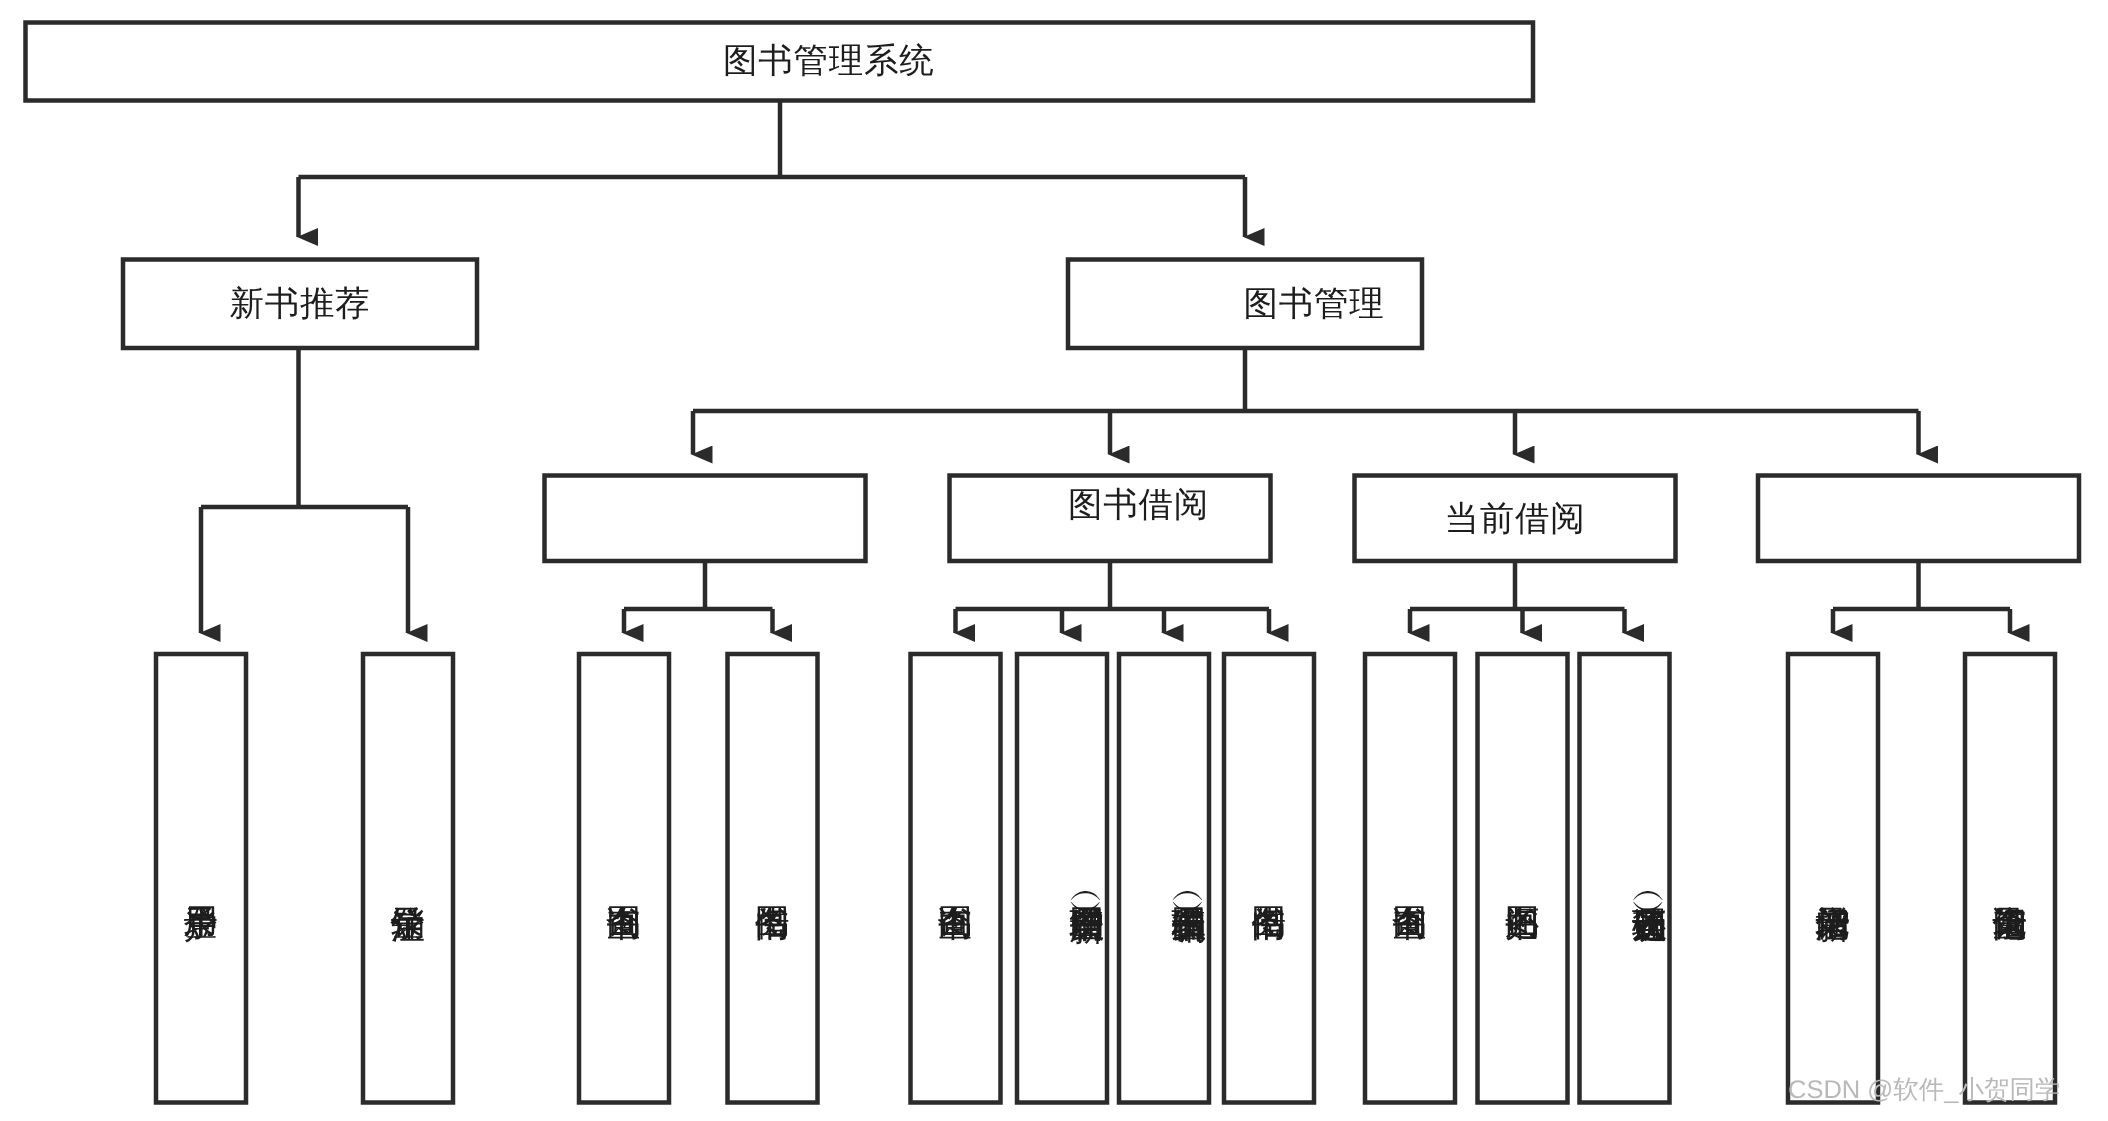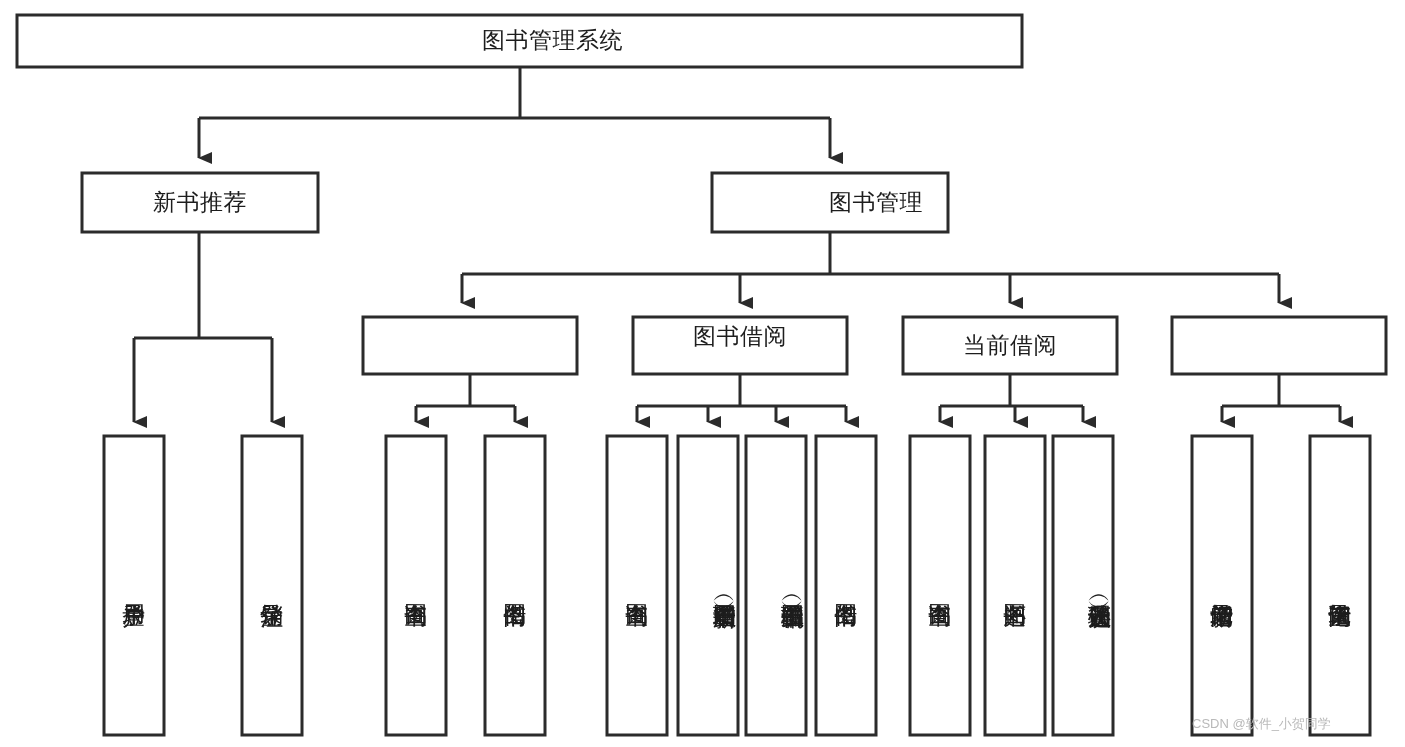--- a/index.html
+++ b/index.html
@@ -69,21 +69,21 @@
     pointer-events: none;
     overflow: hidden;
   }
   .node-label-v.center-v {
     align-items: center;
   }
   .watermark {
     position: absolute;
     color: #b9b9b9;
     font-family: "Liberation Sans", "DejaVu Sans", sans-serif;
-    font-size: 13px;
+    font-size: 17px;
     white-space: nowrap;
     pointer-events: none;
   }
 </style>
 </head>
 <body>
 
 <div id="diagram-root">
 
   <svg id="tree-svg" viewBox="0 0 1405 747">
@@ -160,21 +160,21 @@
     <path class="connector" d="M 1222 406 L 1340 406"></path>
     <path class="connector" marker-end="url(#arrow)" d="M 1222 406 L 1222 422"></path>
     <path class="connector" marker-end="url(#arrow)" d="M 1340 406 L 1340 422"></path>
   </svg>
 
   <div class="node-label-h" style="left:17px; top:15px; width:1039px; height:52px;padding-left:16px;">图书管理系统</div>
 
   <div class="node-label-h" style="left:82px; top:173px; width:236px; height:59px;">新书推荐</div>
   <div class="node-label-h" style="left:712px; top:173px; width:236px; height:59px;margin-left:46px;">图书管理</div>
 
-  <div class="node-label-h" style="left:633px; top:317px; width:214px; height:40px;">图书借阅</div>
+  <div class="node-label-h" style="left:652px; top:317px; width:214px; height:40px;">图书借阅</div>
   <div class="node-label-h" style="left:903px; top:317px; width:214px; height:57px;">当前借阅</div>
 
   <div class="node-label-v center-v" style="left:104px; top:436px; width:60px; height:299px;">用户登录</div>
   <div class="node-label-v center-v" style="left:242px; top:436px; width:60px; height:299px;">注销登录</div>
 
   <div class="node-label-v center-v" style="left:386px; top:436px; width:60px; height:299px;">查询图书</div>
   <div class="node-label-v center-v" style="left:485px; top:436px; width:60px; height:299px;">借阅图书</div>
 
   <div class="node-label-v center-v" style="left:607px; top:436px; width:60px; height:299px;">查询图书</div>
   <div class="node-label-v" style="left:678px; top:442px; width:60px; height:290px;">新增图书（管理员）</div>

